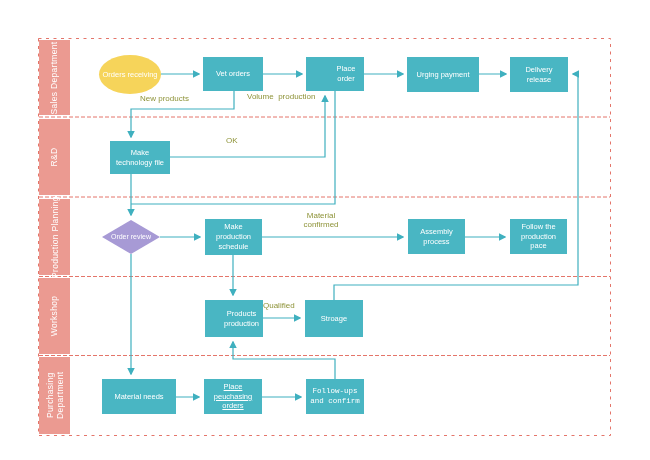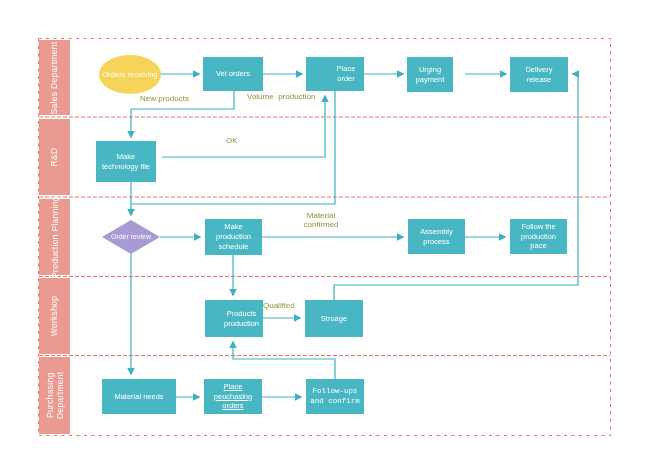--- a/index.html
+++ b/index.html
@@ -134,23 +134,23 @@
   <div class="lane" style="top:278px;height:75.5px;">
       <span>Workshop</span>
     </div>
   <div class="lane" style="top:357px;height:76.5px;">
       <span class="two-line">Purchasing Department</span>
     </div>
 
   <div class="node start" style="left:99px;top:55px;width:62px;height:39px;">Orders receiving</div>
   <div class="node" style="left:203px;top:57px;width:60px;height:34px;">Vet orders</div>
   <div class="node" style="left:306px;top:57px;width:58px;height:34px;padding-left:25px;">Place order</div>
-  <div class="node" style="left:407px;top:57px;width:46px;height:35px;">Urging payment</div>
+  <div class="node" style="left:407px;top:57px;width:72px;height:35px;">Urging payment</div>
   <div class="node" style="left:510px;top:57px;width:58px;height:35px;">Delivery release</div>
-  <div class="node" style="left:96px;top:141px;width:60px;height:41px;">Make technology file</div>
+  <div class="node" style="left:110px;top:141px;width:60px;height:33px;">Make technology file</div>
   <div class="node decision" style="left:102px;top:220px;width:58px;height:34px;">Order review</div>
   <div class="node" style="left:205px;top:219px;width:57px;height:36px;">Make production schedule</div>
   <div class="node" style="left:408px;top:219px;width:57px;height:35px;">Assembly process</div>
   <div class="node" style="left:510px;top:219px;width:57px;height:35px;">Follow the production pace</div>
   <div class="node" style="left:205px;top:300px;width:58px;height:37px;padding-left:18px;">Products production</div>
   <div class="node" style="left:305px;top:300px;width:58px;height:37px;">Stroage</div>
   <div class="node" style="left:102px;top:379px;width:74px;height:35px;">Material needs</div>
   <div class="node" style="left:204px;top:379px;width:58px;height:35px;text-decoration:underline;">Place peuchasing orders</div>
   <div class="node" style="left:306px;top:379px;width:58px;height:35px;font-family:Liberation Mono, monospace;">Follow-ups and confirm</div>
 

